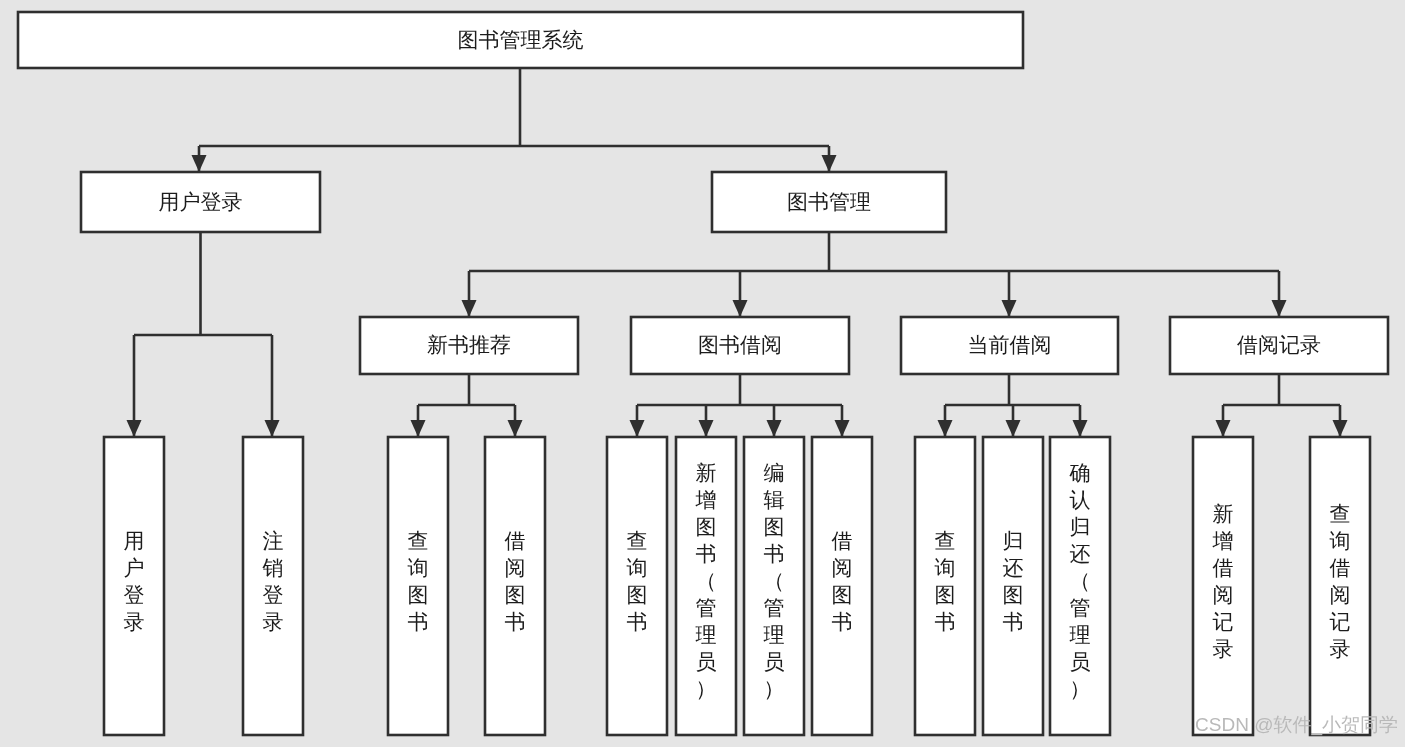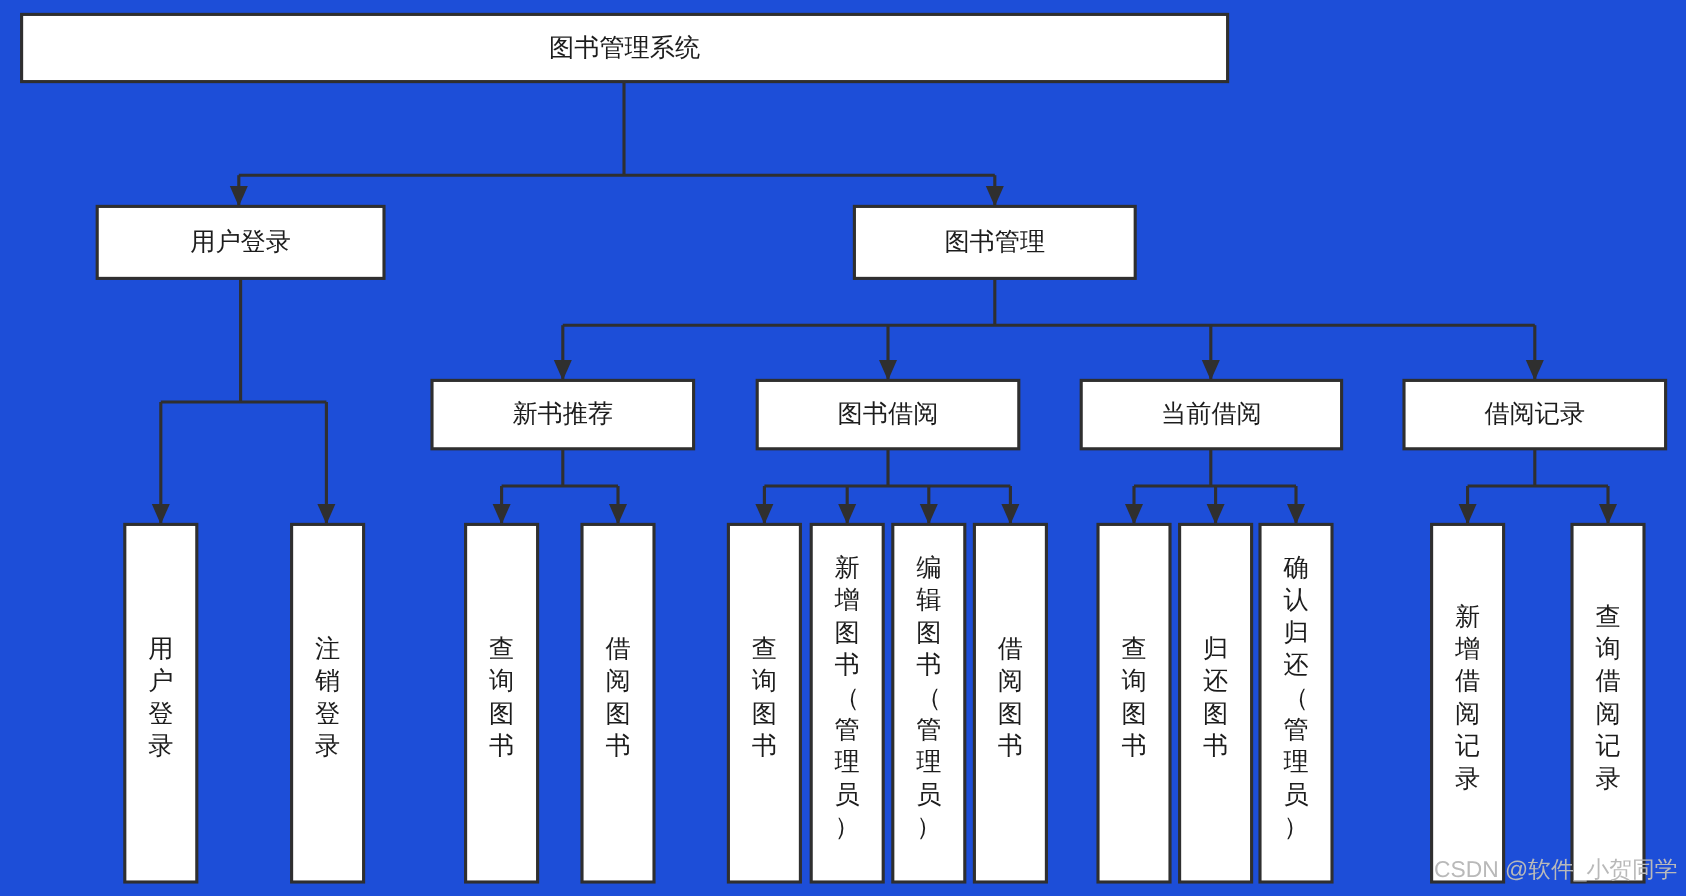--- a/index.html
+++ b/index.html
@@ -8,21 +8,21 @@
     padding: 0;
     background: #ffffff;
   }
   body {
     font-family: "Liberation Sans", "DejaVu Sans", sans-serif;
   }
   #diagram-root {
     position: relative;
     width: 1405px;
     height: 747px;
-    background: #1d4ed8;
+    background: #e5e5e5;
     overflow: hidden;
   }
   svg#tree-svg {
     position: absolute;
     top: 0;
     left: 0;
     width: 1405px;
     height: 747px;
     display: block;
   }

